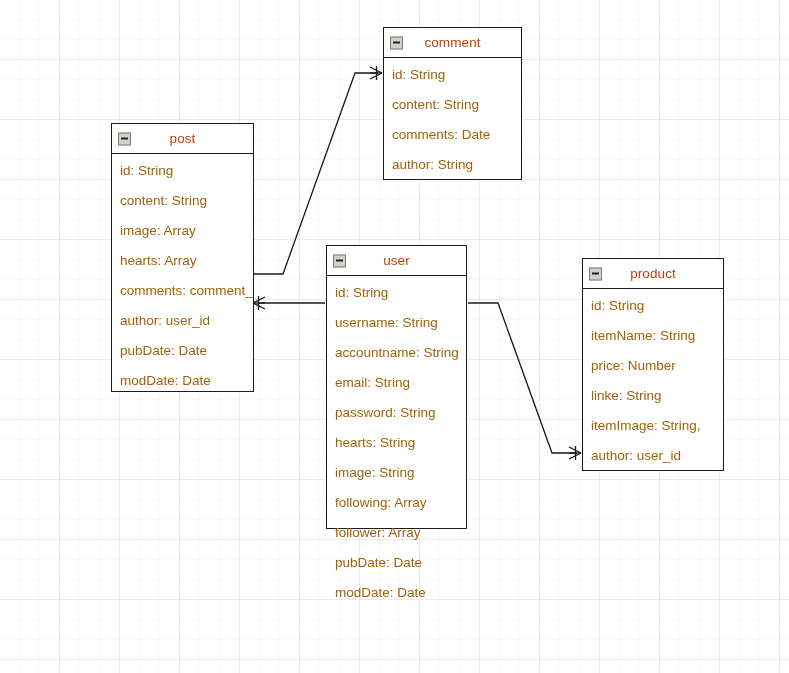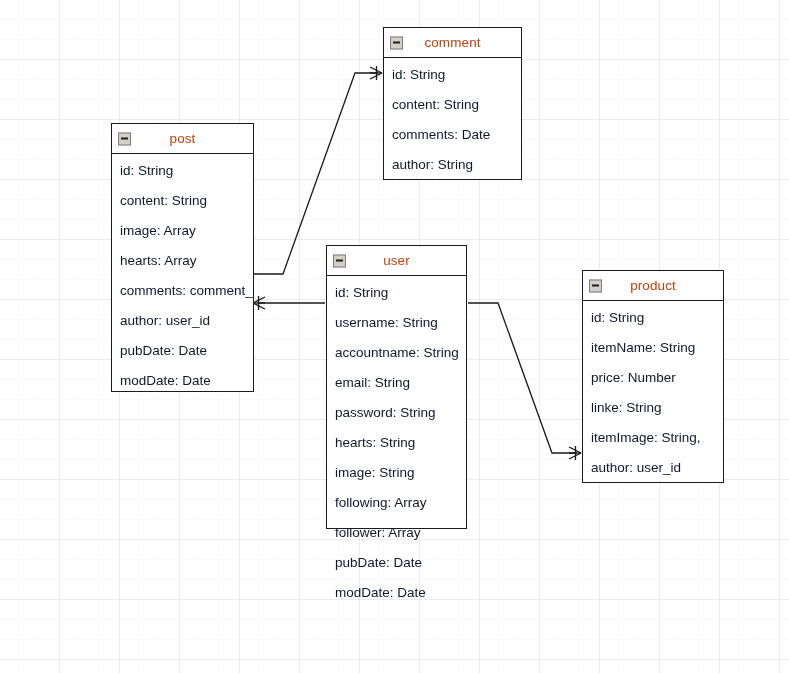--- a/index.html
+++ b/index.html
@@ -82,21 +82,21 @@
     letter-spacing: 0.1px;
   }
   .entity-body {
     padding-top: 2px;
   }
   .attr {
     height: 30px;
     line-height: 30px;
     padding-left: 8px;
     font-size: 13.5px;
-    color: #0f172a;
+    color: #a16207;
     white-space: nowrap;
     overflow: hidden;
   }
 </style>
 </head>
 <body>
 
 <div id="canvas">
 
   <svg id="links" viewBox="0 0 789 673" width="789" height="673">
@@ -179,21 +179,21 @@
           <div class="attr">email: String</div>
           <div class="attr">password: String</div>
           <div class="attr">hearts: String</div>
           <div class="attr">image: String</div>
           <div class="attr">following: Array</div>
           <div class="attr">follower: Array</div>
           <div class="attr">pubDate: Date</div>
           <div class="attr">modDate: Date</div>
         </div>
       </div>
-      <div class="entity" style="left: 582px; top: 258px; width: 142px; height: 213px; margin-top: 12px;">
+      <div class="entity" style="left: 582px; top: 258px; width: 142px; height: 213px;">
         <div class="entity-header">
           <span class="collapse-icon">
             <i></i>
           </span>
           <span class="entity-title">product</span>
         </div>
         <div class="entity-body">
           <div class="attr">id: String</div>
           <div class="attr">itemName: String</div>
           <div class="attr">price: Number</div>

